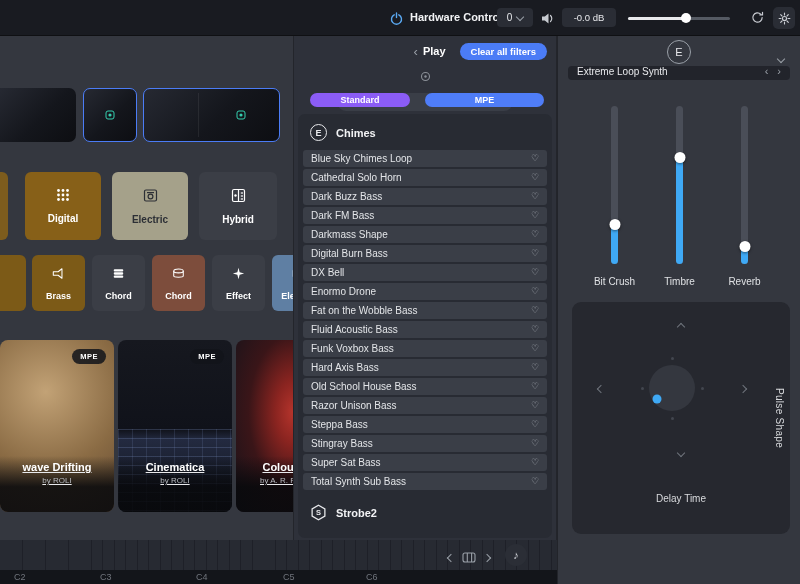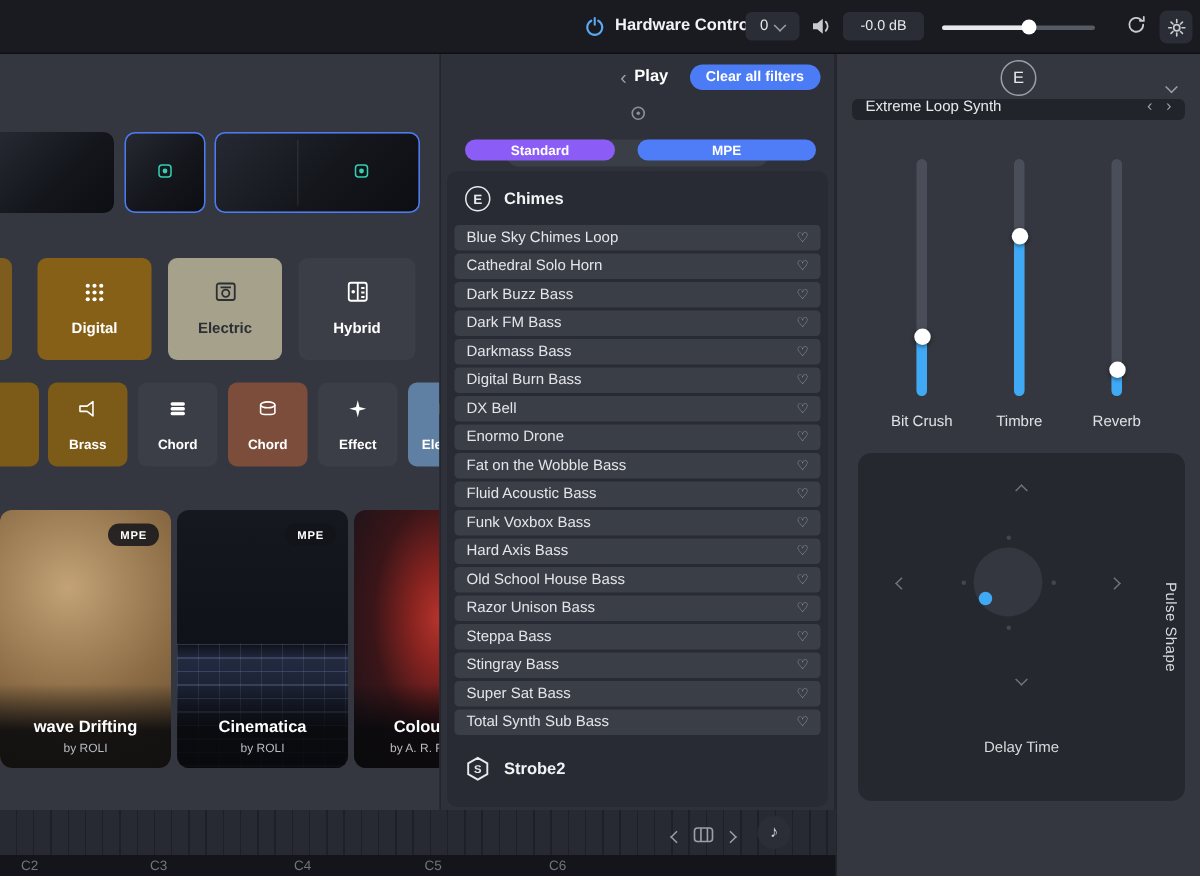--- a/index.html
+++ b/index.html
@@ -53,21 +53,21 @@
   .t-elecpia { left:272px; width:53px; background:#5f7fa3; color:#fff; overflow:hidden; }
 
   .pcard { position:absolute; top:304px; height:172px; border-radius:8px; overflow:hidden; cursor:pointer; }
   .pcard1 { left:0; width:114px; background:radial-gradient(circle at 40% 30%, #c2a276 0%, #8a6b44 55%, #5e4630 100%); }
   .pcard2 { left:118px; width:114px; background:linear-gradient(180deg,#16181f 0%,#10121a 52%,#232a40 58%,#0c0e14 100%); }
   .pcard2::before { content:""; position:absolute; left:0; right:0; top:52%; bottom:0;
       background:repeating-linear-gradient(180deg, rgba(120,140,190,.28) 0 1px, transparent 1px 9px),
                  repeating-linear-gradient(90deg, rgba(120,140,190,.18) 0 1px, transparent 1px 14px); }
   .pcard3 { left:236px; width:114px; background:radial-gradient(ellipse at 50% 42%, #b5342c 0%, #8a2420 22%, #3a1518 55%, #17131a 100%); }
   .mpe-badge { position:absolute; top:9px; right:8px; background:rgba(18,20,26,.85); color:#fff; font-size:7.5px; font-weight:bold; letter-spacing:.5px; padding:3px 8px; border-radius:9px; }
-  .pcaption { position:absolute; left:0; right:0; bottom:0; height:56px; background:linear-gradient(180deg, transparent 0%, rgba(8,9,12,.88) 55%); display:flex; flex-direction:column; align-items:center; justify-content:flex-end; padding-bottom:9px; gap:3px; }
+  .pcaption { position:absolute; left:0; right:0; bottom:0; height:56px; background:linear-gradient(180deg, transparent 0%, rgba(8,9,12,.88) 55%); display:flex; flex-direction:column; align-items:center; justify-content:flex-end; padding-bottom:27px; gap:3px;text-decoration:underline; }
   .ptitle { font-size:11px; font-weight:bold; color:#fff; white-space:nowrap; }
   .pauthor { font-size:8px; color:#b9bcc2; white-space:nowrap; }
 
   
   .mid-panel { position:absolute; left:293px; top:36px; width:264px; height:504px; background:#2e313a; border-left:1px solid #23252b; border-right:1px solid #23252b; }
   .ctl-row { position:absolute; top:6px; right:9px; height:18px; display:flex; align-items:center; gap:14px; }
   .play-btn { display:flex; align-items:center; gap:5px; cursor:pointer; }
   .play-chev { font-size:13px; color:#9aa0a8; line-height:1; }
   .play-lbl { font-size:11px; font-weight:bold; color:#fff; }
   .clear-pill { background:#4b7cf6; color:#fff; font-size:9.5px; font-weight:bold; height:17px; padding:0 11px; border-radius:9px; display:flex; align-items:center; cursor:pointer; }
@@ -344,21 +344,21 @@
           </div>
         <div class="row">
             <span class="row-label">Dark Buzz Bass</span>
             <span class="row-heart">♡</span>
           </div>
         <div class="row">
             <span class="row-label">Dark FM Bass</span>
             <span class="row-heart">♡</span>
           </div>
         <div class="row">
-            <span class="row-label">Darkmass Bass</span>
+            <span class="row-label">Darkmass Shape</span>
             <span class="row-heart">♡</span>
           </div>
         <div class="row">
             <span class="row-label">Digital Burn Bass</span>
             <span class="row-heart">♡</span>
           </div>
         <div class="row">
             <span class="row-label">DX Bell</span>
             <span class="row-heart">♡</span>
           </div>

